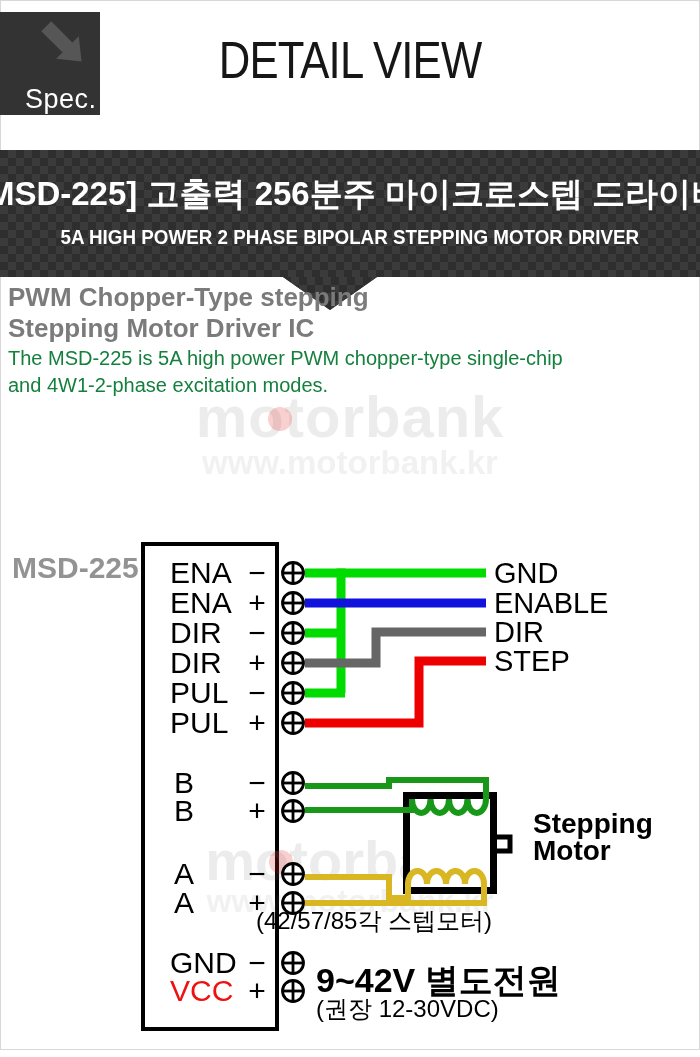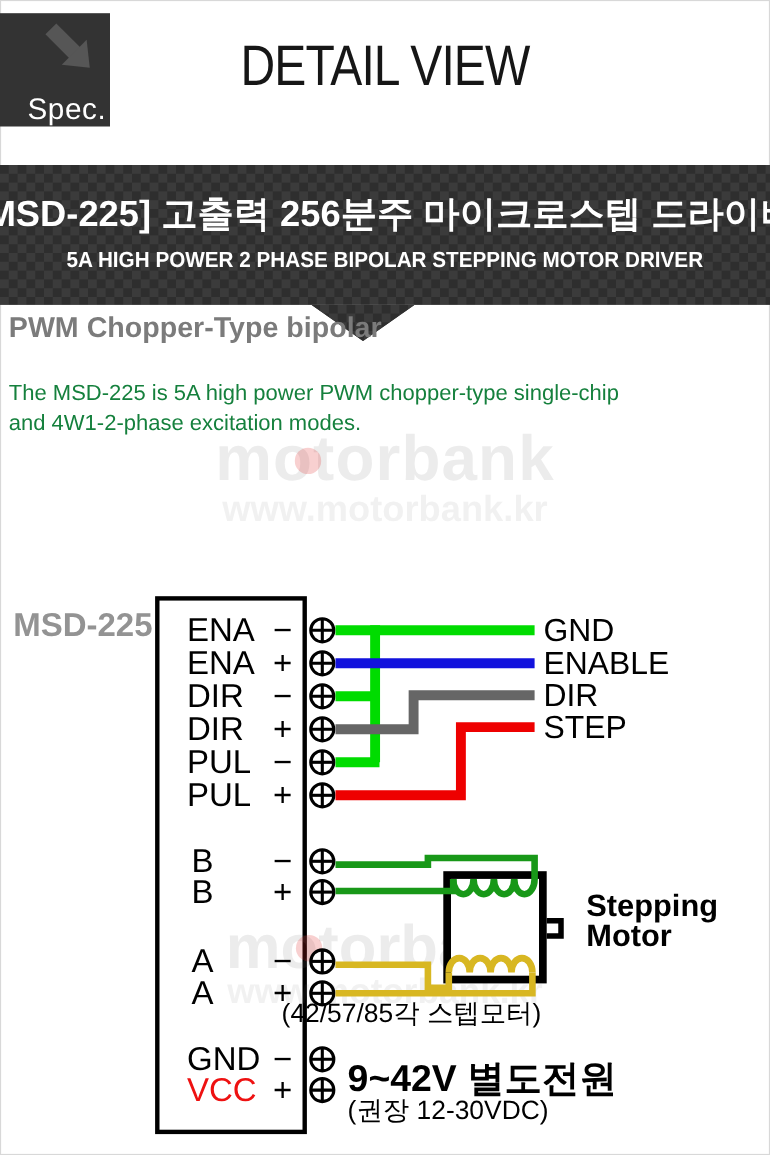--- a/index.html
+++ b/index.html
@@ -71,21 +71,22 @@
   </div>
   <div class="notch"></div>
 
   <div class="wm1">
     <div class="wm-brand">motorbank</div>
     <div class="wm-url">www.motorbank.kr</div>
     <div class="wm-dot"></div>
   </div>
 
   <div class="intro-heading">
-    <div>PWM Chopper-Type bipolar</div>
+    <div>PWM Chopper-Type stepping</div>
+    <div>Stepping Motor Driver IC</div>
   </div>
   <div class="intro-body">
     <div>The MSD-225 is 5A high power PWM chopper-type single-chip</div>
     <div>and 4W1-2-phase excitation modes.</div>
   </div>
 
   <svg class="diagram" viewBox="0 535 700 522">
     <defs>
       <g id="term">
         <circle r="10.5" fill="#ffffff" stroke="#000000" stroke-width="2.8"></circle>

